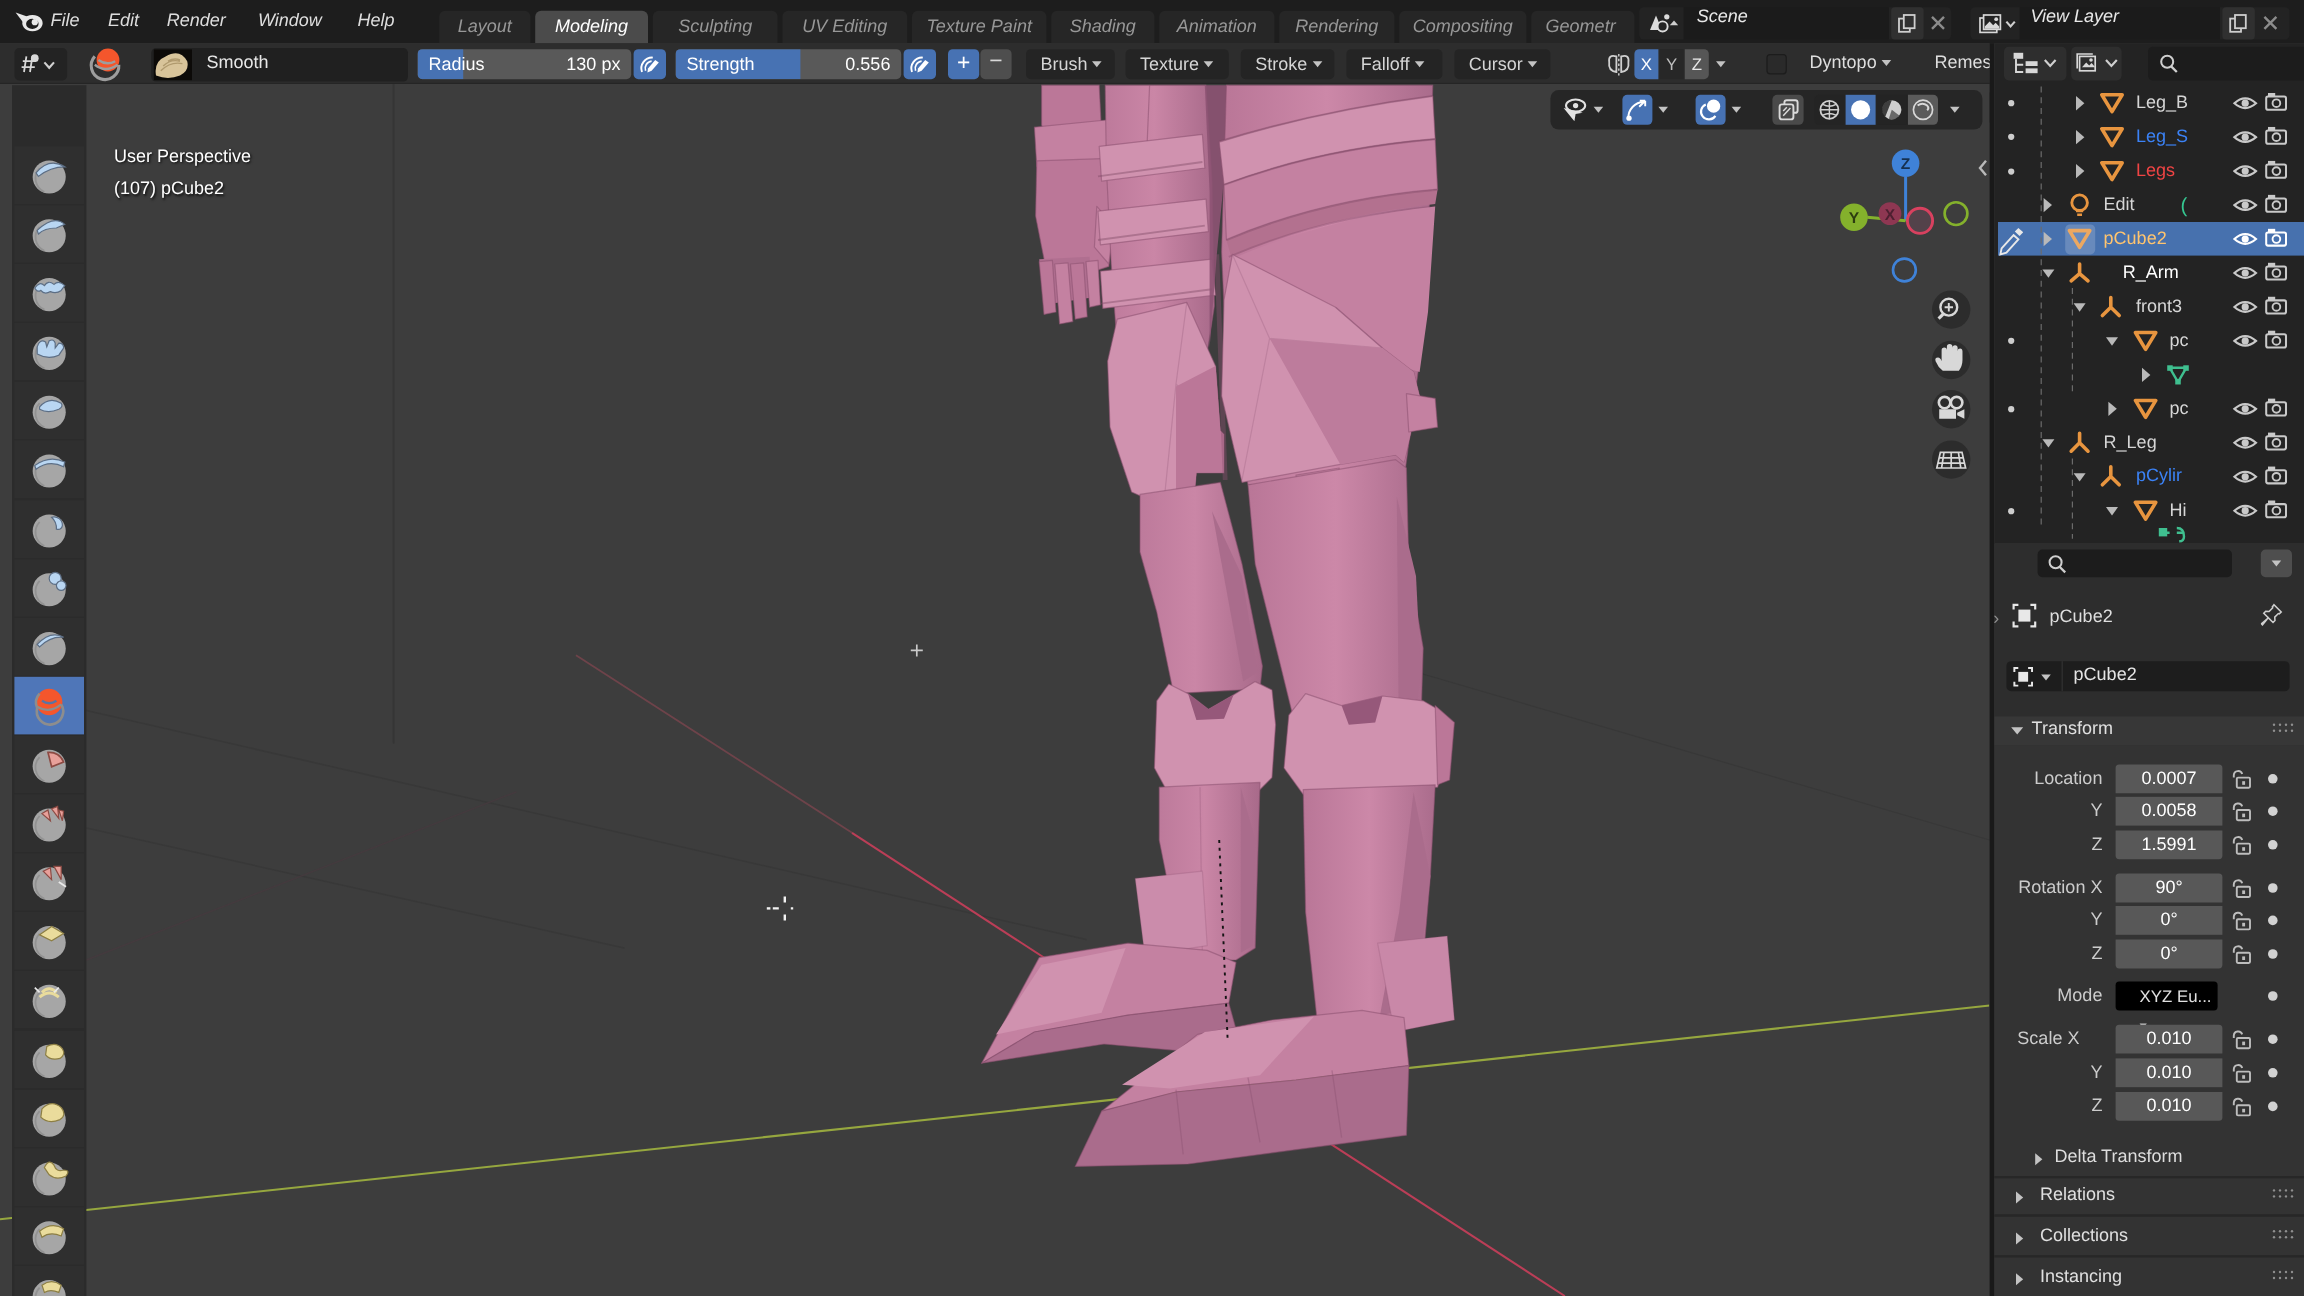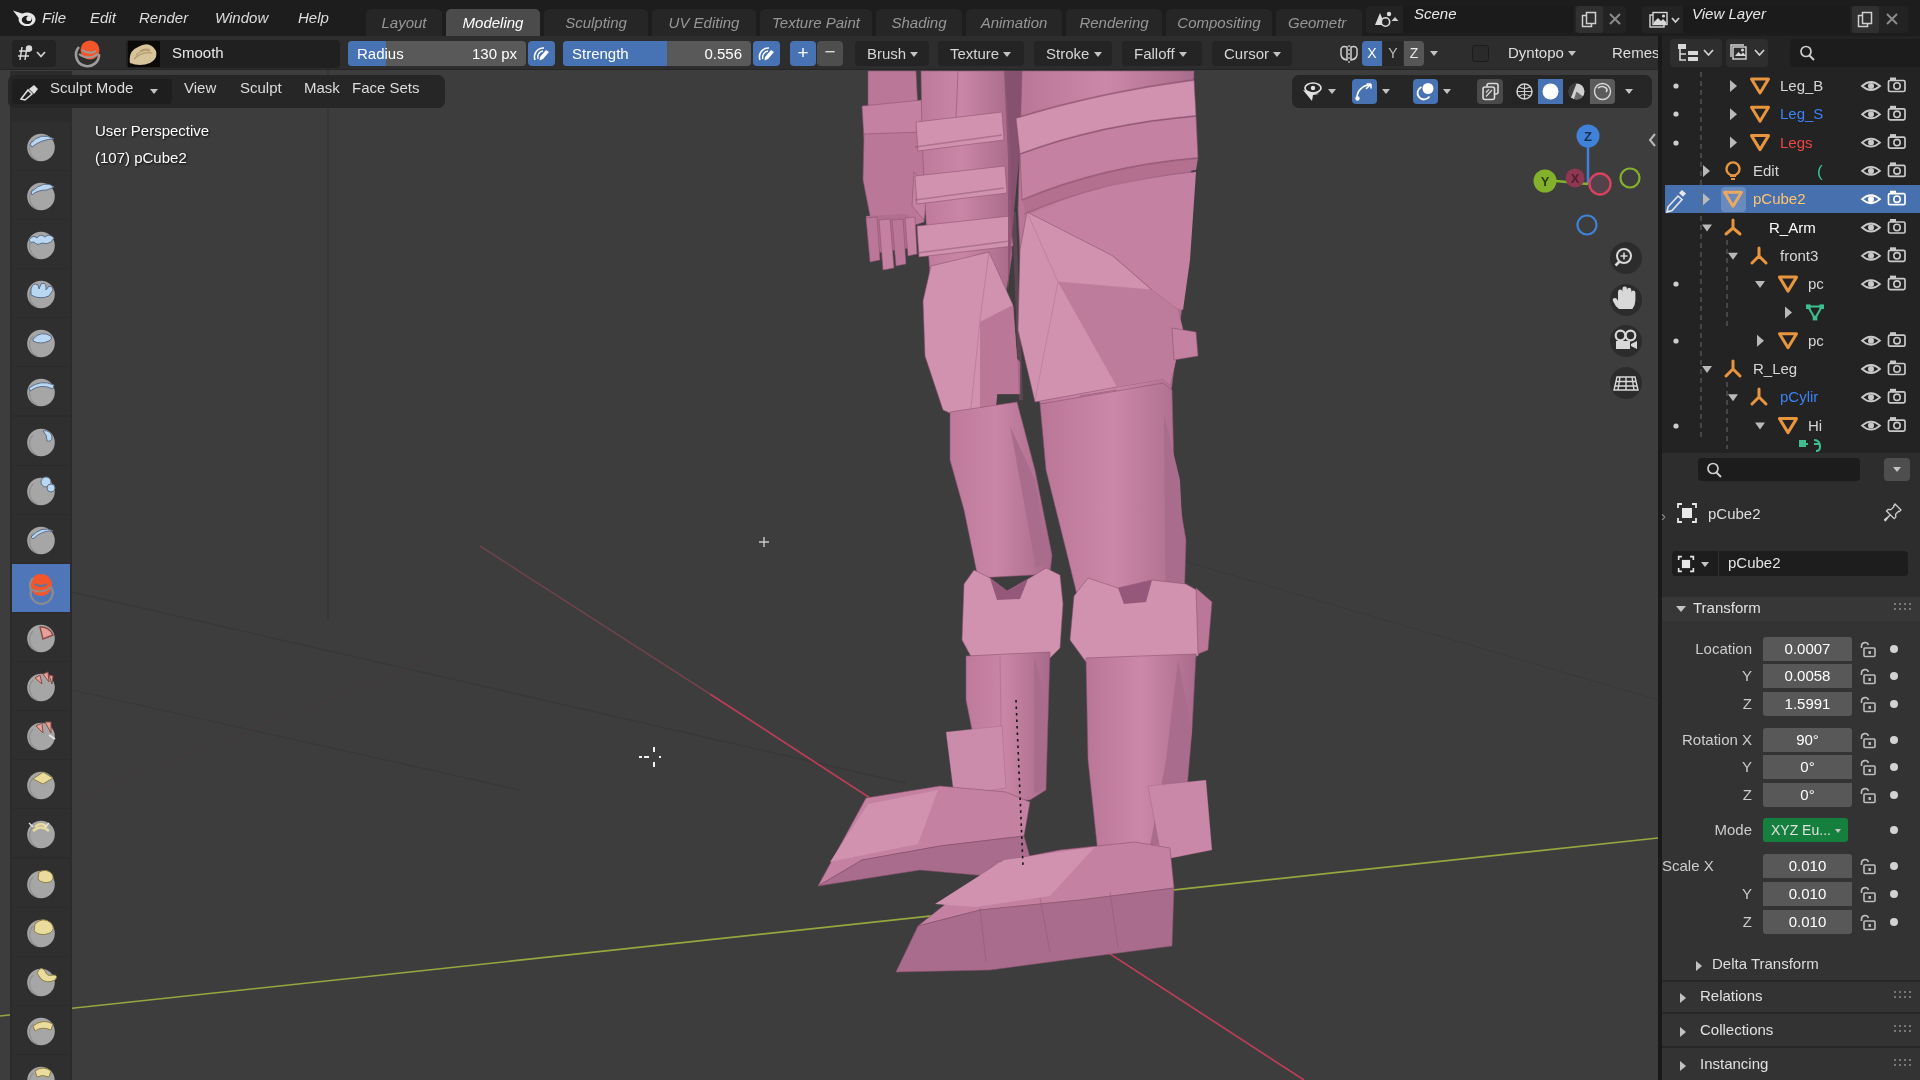--- a/index.html
+++ b/index.html
@@ -461,33 +461,20 @@
         </div>
 <div class="tcell" style="top:984px">
           <svg width="40" height="40" viewBox="0 0 40 40" style="position:absolute;left:9px;top:4px">
             <circle cx="20" cy="21.5" r="13.8" fill="#a6a6a6"></circle>
             <path d="M12 14 a12.5 12.5 0 0 0 4 20" fill="none" stroke="#8a8a8a" stroke-width="1.5" opacity="0.7"></path>
             <path d="M14 12 q8 -6 16 0 l-2 6 q-7 -3 -12 0 Z" fill="#eadc9c" stroke="#8d7f44" stroke-width="1"></path>
           </svg>
         </div>
 </div>
 
-    <div class="fgroup" style="left:8px;width:437px">
-      <div class="abs" style="left:4px;top:4px;width:160px;height:25px;background:#1e1e1e;border-radius:4px"></div>
-      <svg class="abs" style="left:10px;top:7px" width="26" height="20" viewBox="0 0 26 20">
-        <path d="M3 17 L10 8 l4 4 -7 6 Z" fill="none" stroke="#e0e0e0" stroke-width="1.5"></path>
-        <path d="M11 7 l5 -4 4 4 -4 5 Z" fill="#e0e0e0"></path>
-      </svg>
-      <div class="hmenu" style="left:42px;top:-4px">Sculpt Mode</div>
-      <div class="cdd" style="left:142px;top:14px"></div>
-      <div class="hmenu" style="left:176px;top:-4px">View</div>
-      <div class="hmenu" style="left:232px;top:-4px">Sculpt</div>
-      <div class="hmenu" style="left:296px;top:-4px">Mask</div>
-      <div class="hmenu" style="left:344px;top:-4px">Face Sets</div>
-    </div>
 
     <div class="fgroup" style="left:1292px;width:360px">
       <svg class="abs" style="left:7px;top:6px" width="26" height="21" viewBox="0 0 26 21">
         <ellipse cx="14" cy="7" rx="8" ry="5" fill="none" stroke="#e2e2e2" stroke-width="1.7"></ellipse>
         <circle cx="14" cy="7" r="2.2" fill="#e2e2e2"></circle>
         <path d="M4 9 L13 20 L14 14 L20 13 Z" fill="#e2e2e2"></path>
       </svg>
       <div class="cdd" style="left:36px;top:14px"></div>
       <div class="abs" style="left:60px;top:4px;width:25px;height:25px;background:#4772b3;border-radius:4px"></div>
       <svg class="abs" style="left:62px;top:6px" width="21" height="21" viewBox="0 0 21 21">
@@ -799,23 +786,23 @@
 <div class="abs" style="left:228px;top:310px;width:8px;height:8px;border-radius:4px;background:#d2d2d2"></div>
 <div class="ptxt" style="left:0;top:333px;width:90px;text-align:right">Z</div>
 <div class="pfield" style="left:101px;top:330px;width:89px;border-radius:0 0 3px 3px">0°</div>
 <svg class="abs" style="left:196px;top:333px" width="22" height="18" viewBox="0 0 22 18">
           <rect x="6" y="8" width="11" height="8.5" rx="1" fill="none" stroke="#bdbdbd" stroke-width="1.6"></rect>
           <path d="M3.5 8 V6 a3.6 3.6 0 0 1 7 -1" fill="none" stroke="#bdbdbd" stroke-width="1.6"></path>
           <rect x="10.5" y="11" width="2.4" height="3" fill="#bdbdbd"></rect>
         </svg>
 <div class="abs" style="left:228px;top:338px;width:8px;height:8px;border-radius:4px;background:#d2d2d2"></div>
 <div class="ptxt" style="left:0;top:368px;width:90px;text-align:right">Mode</div>
-<div class="abs" style="left:101px;top:365px;width:85px;height:24px;background:#15803d;border-radius:3px;color:#e0e0e0;font-size:14px;line-height:24px;padding-left:8px">XYZ Eu... <span class="cd" style="border-top-width:4px;border-left-width:3.5px;border-right-width:3.5px"></span></div>
+<div class="abs" style="left:101px;top:365px;width:85px;height:24px;background:#000000;border-radius:3px;color:#e0e0e0;font-size:14px;line-height:24px;padding-left:20px">XYZ Eu... <span class="cd" style="border-top-width:4px;border-left-width:3.5px;border-right-width:3.5px"></span></div>
 <div class="abs" style="left:228px;top:373px;width:8px;height:8px;border-radius:4px;background:#d2d2d2"></div>
-<div class="ptxt" style="left:0;top:404px;width:90px;text-align:left">Scale X</div>
+<div class="ptxt" style="left:0;top:404px;width:90px;text-align:center">Scale X</div>
 <div class="pfield" style="left:101px;top:401px;width:89px;border-radius:3px 3px 0 0">0.010</div>
 <svg class="abs" style="left:196px;top:404px" width="22" height="18" viewBox="0 0 22 18">
           <rect x="6" y="8" width="11" height="8.5" rx="1" fill="none" stroke="#bdbdbd" stroke-width="1.6"></rect>
           <path d="M3.5 8 V6 a3.6 3.6 0 0 1 7 -1" fill="none" stroke="#bdbdbd" stroke-width="1.6"></path>
           <rect x="10.5" y="11" width="2.4" height="3" fill="#bdbdbd"></rect>
         </svg>
 <div class="abs" style="left:228px;top:409px;width:8px;height:8px;border-radius:4px;background:#d2d2d2"></div>
 <div class="ptxt" style="left:0;top:432px;width:90px;text-align:right">Y</div>
 <div class="pfield" style="left:101px;top:429px;width:89px;border-radius:0">0.010</div>
 <svg class="abs" style="left:196px;top:432px" width="22" height="18" viewBox="0 0 22 18">

